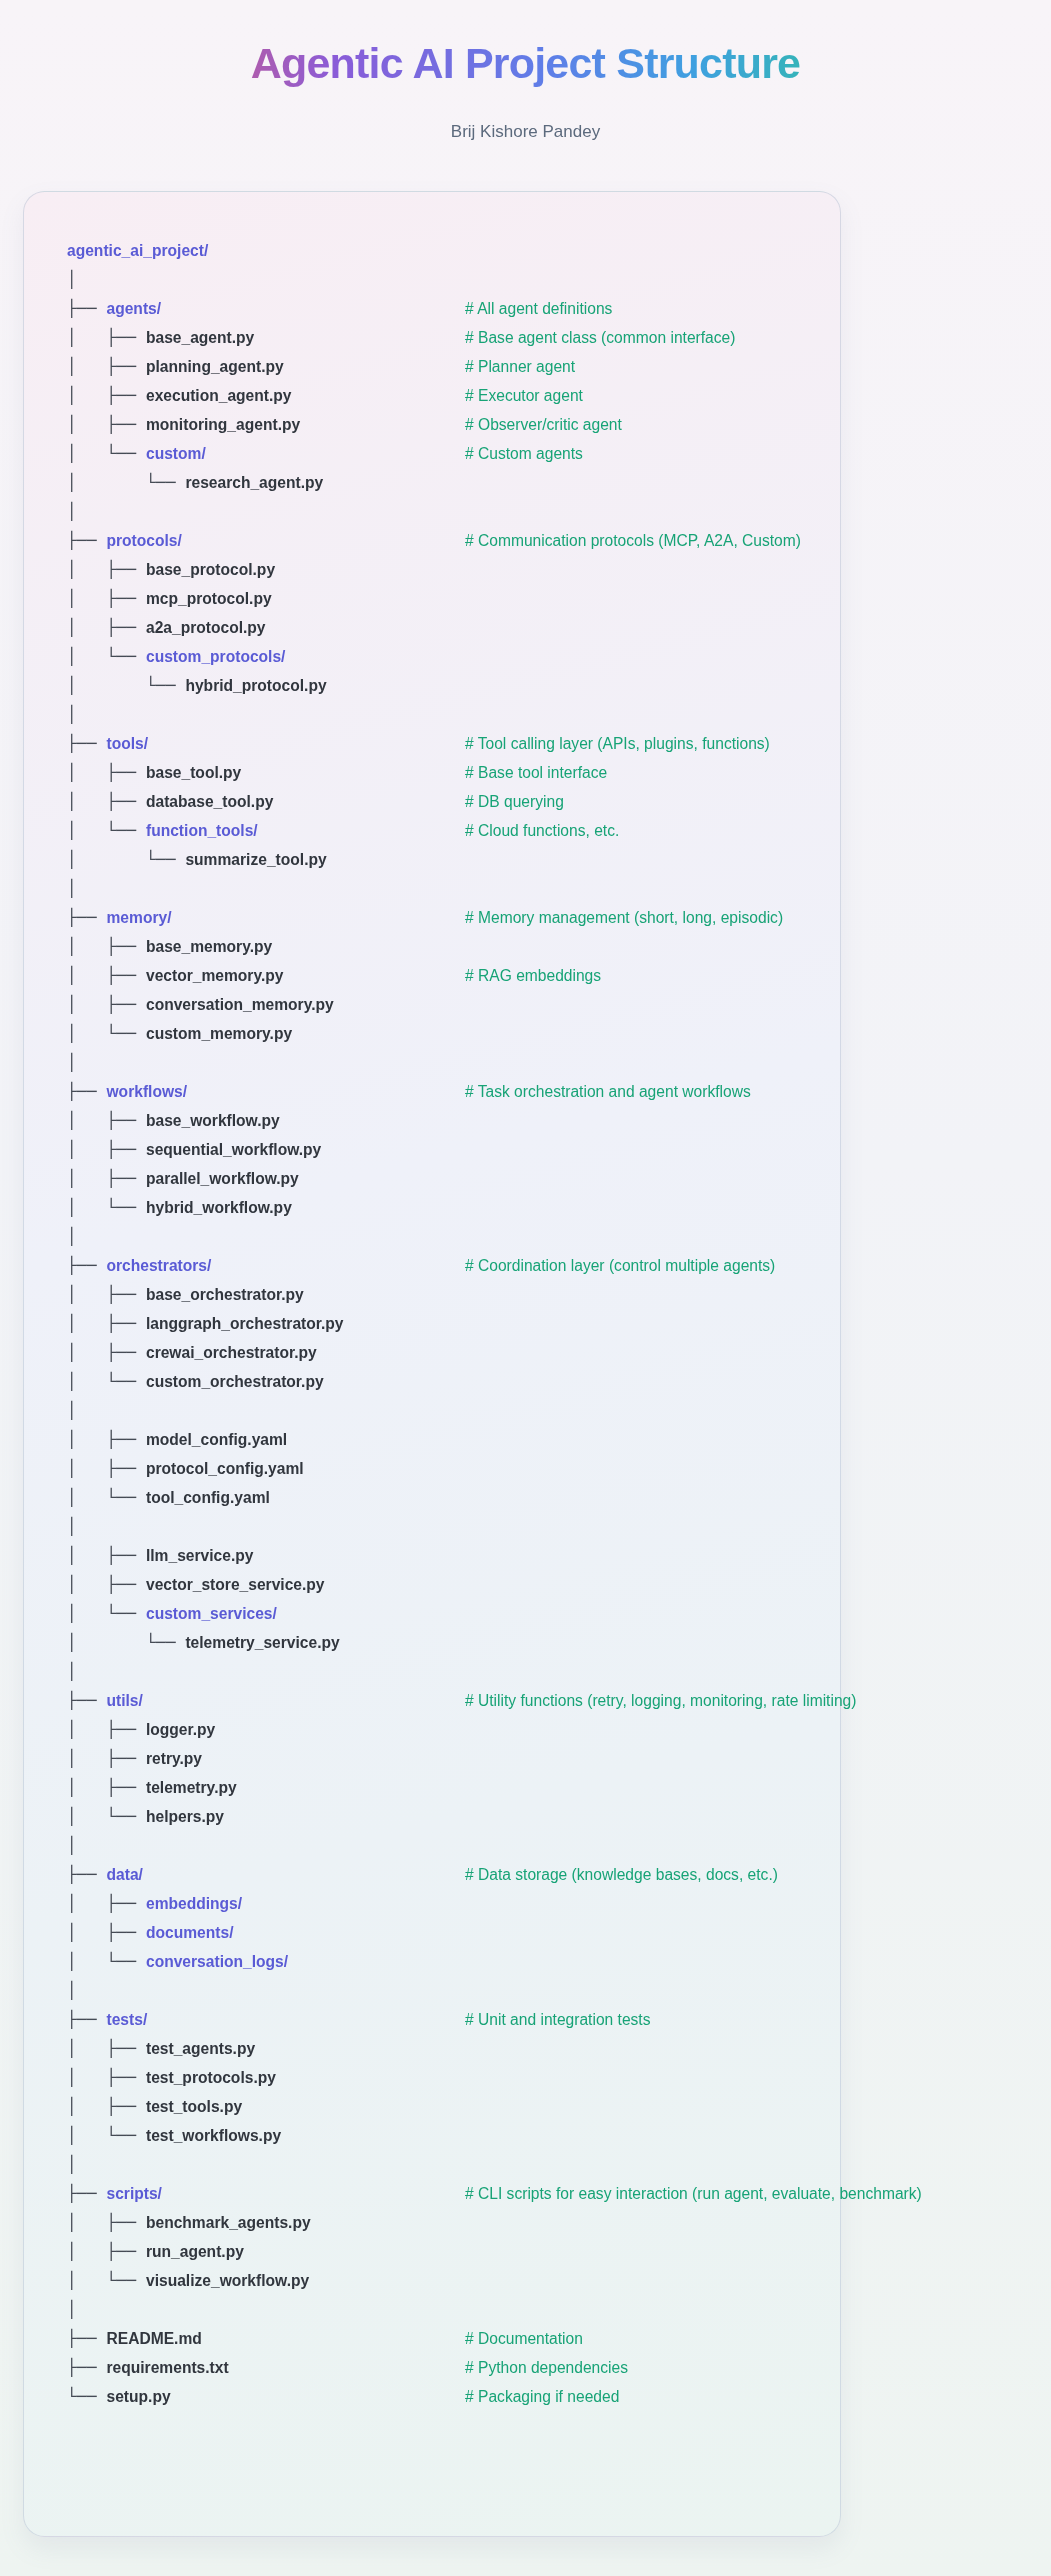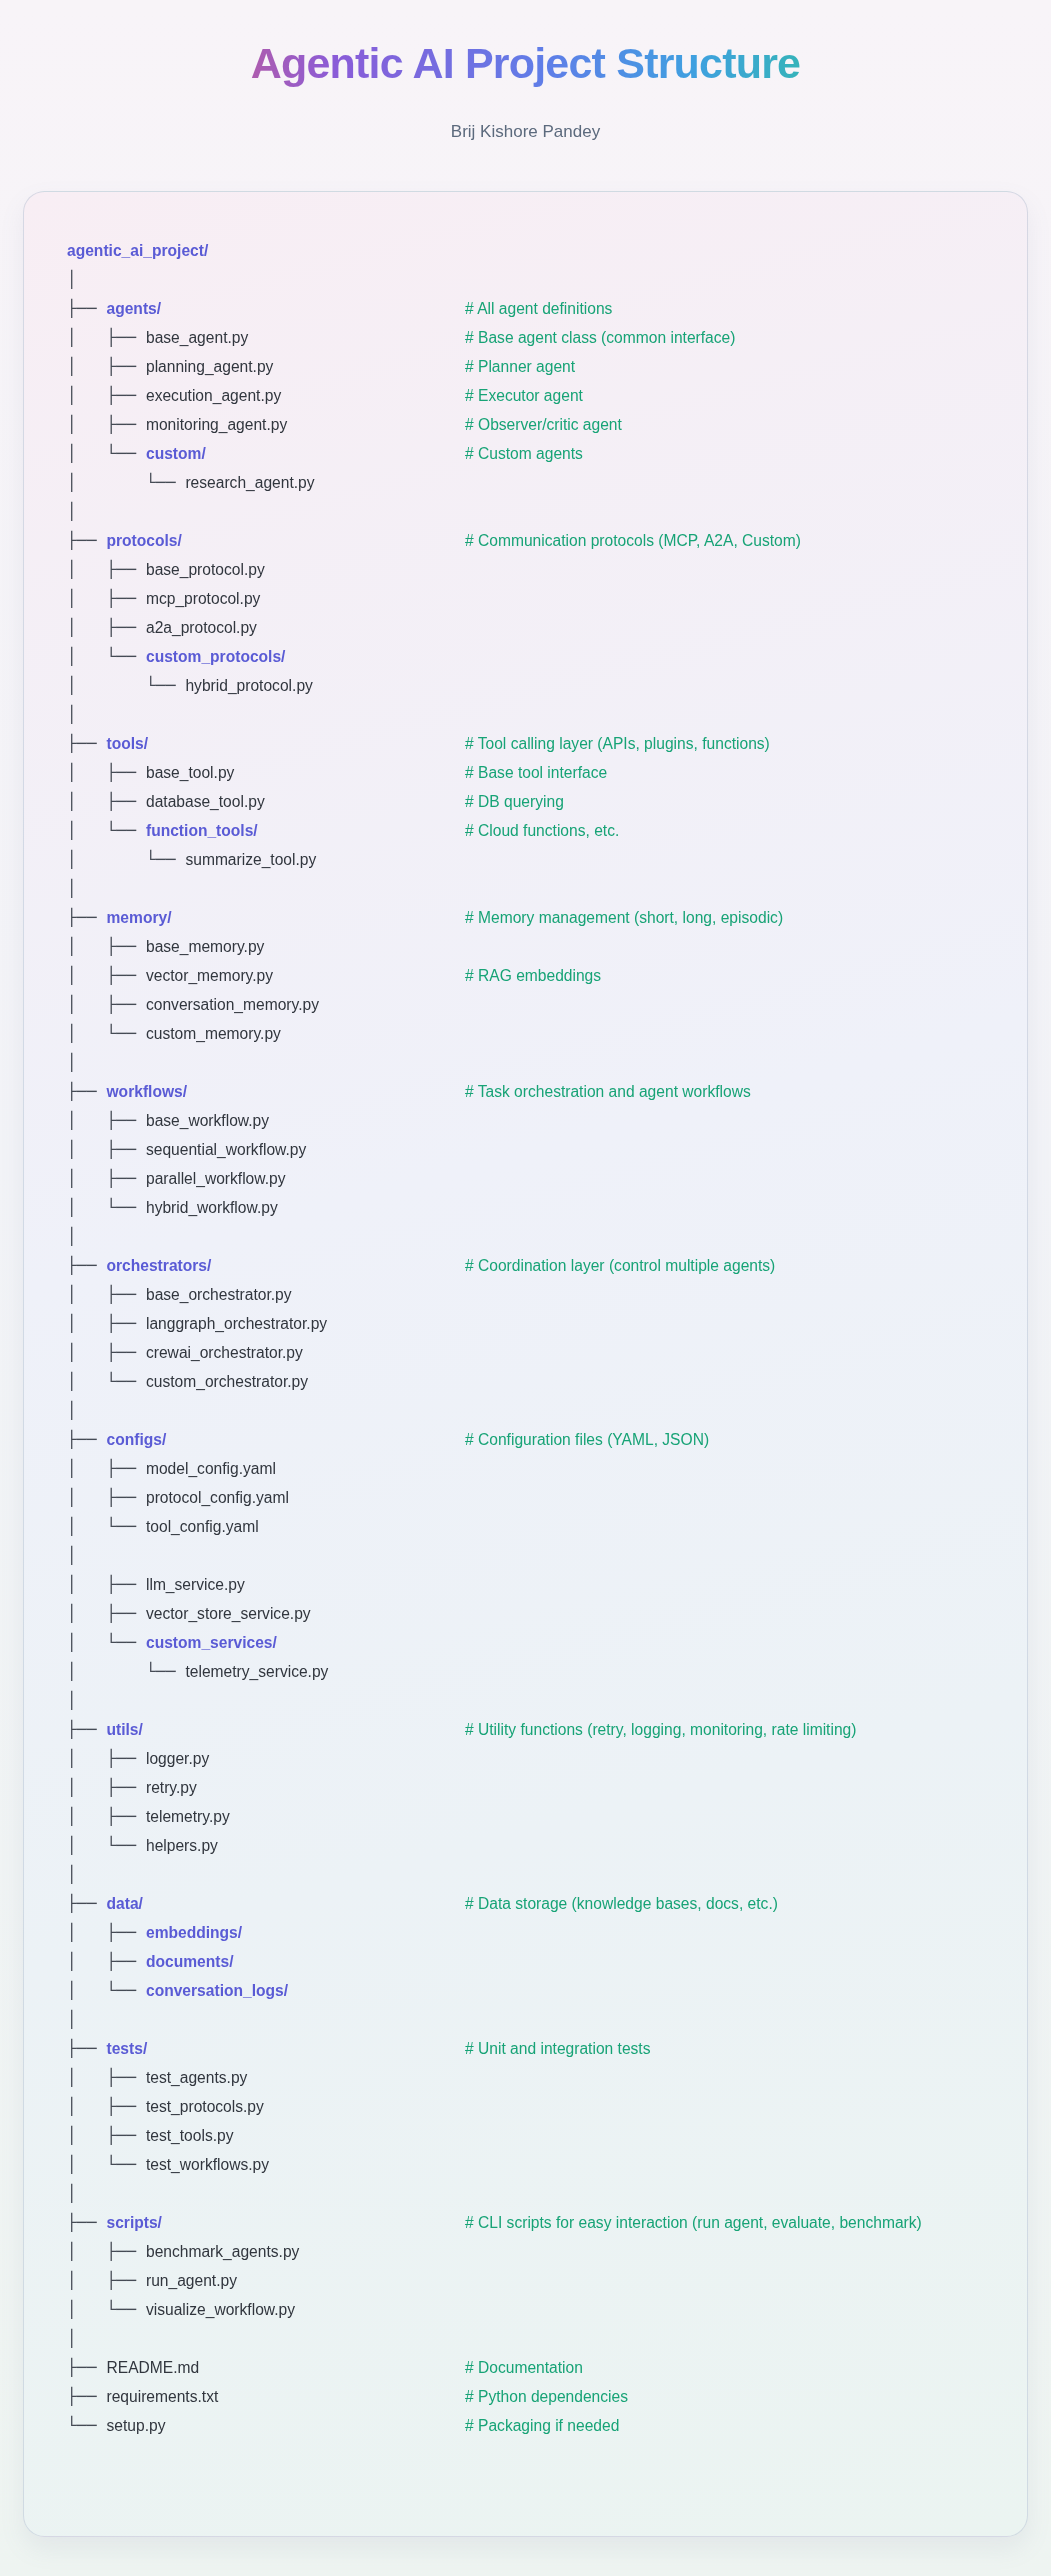--- a/index.html
+++ b/index.html
@@ -13,38 +13,38 @@
     text-align:center;font-size:43px;font-weight:700;letter-spacing:-0.8px;
     background:linear-gradient(90deg,var(--g0) 12%,var(--g1) 32%,var(--g2) 52%,var(--g3) 66%,var(--g4) 88%);
     -webkit-background-clip:text;background-clip:text;
     -webkit-text-fill-color:transparent;color:transparent;
   }
   .subtitle{
     position:absolute;top:122px;left:0;right:0;
     text-align:center;font-size:17px;font-weight:500;color:#5c6a7d;
   }
   .card{
-    position:absolute;left:23px;top:191px;width:1005px;height:2346px;
+    position:absolute;left:23px;top:191px;width:818px;height:2346px;
     box-sizing:border-box;border-radius:21.4px;
     border:0.8px solid rgba(185,196,214,0.55);
     background:linear-gradient(165deg,#f8eef4 0%,#eff1f9 42%,#ecf2f6 68%,#ebf4f1 100%);
     box-shadow:0 11.5px 25px rgba(120,130,160,0.10);
     padding:44px 15px 41px 43px;
   }
   .tree{position:relative;}
   .line{
     height:29px;line-height:29px;position:relative;
     white-space:pre;font-size:15.6px;
   }
   .prefix{
     font-family:"DejaVu Sans Mono",monospace;font-size:16.4px;
     color:#454b55;
   }
   .name-dir{color:var(--dir);font-weight:700;}
-  .name-file{color:var(--file);}
+  .name-file{color:var(--file);font-weight:bold;}
   .comment{
     position:absolute;left:398px;top:0;width:575px;
     color:var(--comment);white-space:pre-line;line-height:29px;font-size:15.6px;
   }
 </style>
 </head>
 <body style="--dir: #5a5bd5; --file: #31363e; --comment: #17a376; --g0: #e25c72; --g1: #8a5cd8; --g2: #5f7ee8; --g3: #3fa0e0; --g4: #2bc98e;">
 
 <h1 class="title">Agentic AI Project Structure</h1>
 <div class="subtitle">Brij Kishore Pandey</div>
@@ -85,21 +85,20 @@
       <div class="line"><span class="prefix">│   ├── </span><span class="name-file">sequential_workflow.py</span></div>
       <div class="line"><span class="prefix">│   ├── </span><span class="name-file">parallel_workflow.py</span></div>
       <div class="line"><span class="prefix">│   └── </span><span class="name-file">hybrid_workflow.py</span></div>
       <div class="line"><span class="prefix">│</span></div>
       <div class="line"><span class="prefix">├── </span><span class="name-dir">orchestrators/</span><span class="comment"># Coordination layer (control multiple agents)</span></div>
       <div class="line"><span class="prefix">│   ├── </span><span class="name-file">base_orchestrator.py</span></div>
       <div class="line"><span class="prefix">│   ├── </span><span class="name-file">langgraph_orchestrator.py</span></div>
       <div class="line"><span class="prefix">│   ├── </span><span class="name-file">crewai_orchestrator.py</span></div>
       <div class="line"><span class="prefix">│   └── </span><span class="name-file">custom_orchestrator.py</span></div>
       <div class="line"><span class="prefix">│</span></div>
-      <div class="line"><span class="prefix">├── </span><span class="name-dir">configs/</span><span class="comment"># Configuration files (YAML, JSON)</span></div>
       <div class="line"><span class="prefix">│   ├── </span><span class="name-file">model_config.yaml</span></div>
       <div class="line"><span class="prefix">│   ├── </span><span class="name-file">protocol_config.yaml</span></div>
       <div class="line"><span class="prefix">│   └── </span><span class="name-file">tool_config.yaml</span></div>
       <div class="line"><span class="prefix">│</span></div>
       <div class="line"><span class="prefix">│   ├── </span><span class="name-file">llm_service.py</span></div>
       <div class="line"><span class="prefix">│   ├── </span><span class="name-file">vector_store_service.py</span></div>
       <div class="line"><span class="prefix">│   └── </span><span class="name-dir">custom_services/</span></div>
       <div class="line"><span class="prefix">│       └── </span><span class="name-file">telemetry_service.py</span></div>
       <div class="line"><span class="prefix">│</span></div>
       <div class="line"><span class="prefix">├── </span><span class="name-dir">utils/</span><span class="comment"># Utility functions (retry, logging, monitoring, rate limiting)</span></div>

